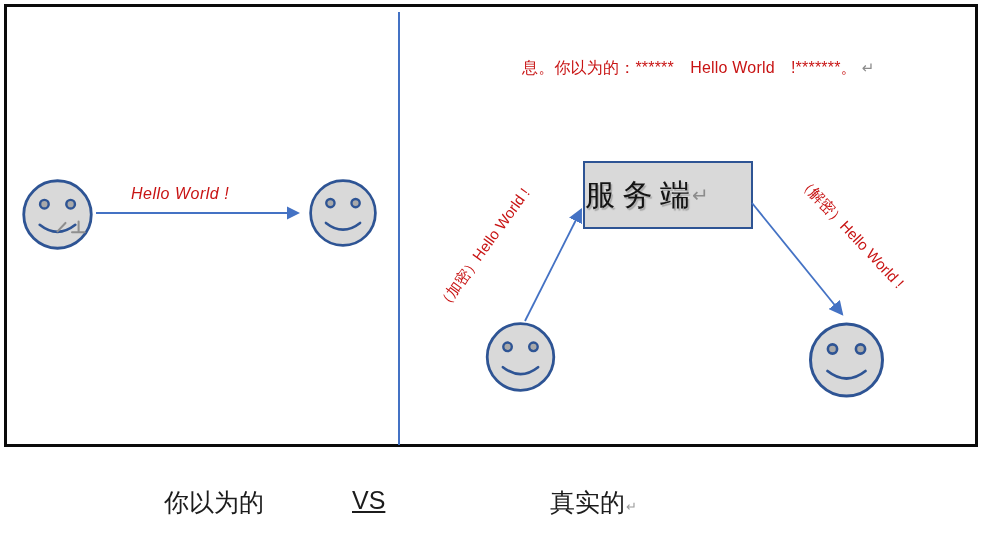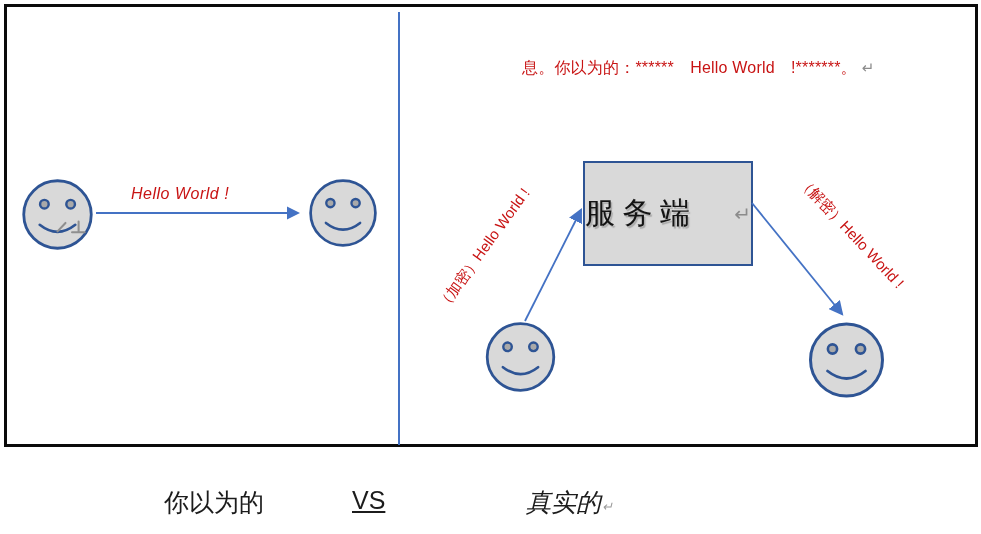--- a/index.html
+++ b/index.html
@@ -49,27 +49,27 @@
   #dialog .return-mark {
     color: #8C8C8C;
     font-size: 15px;
     padding-left: 5px;
     font-style: normal;
   }
 
   
   #server-box {
     left: 583px; top: 161px;
-    width: 170px; height: 105px;
+    width: 170px; height: 68px;
     box-sizing: border-box;
     background: #D9D9D9;
     border: 2.5px solid #2E5494;
     display: flex;
     align-items: center;
-    justify-content: space-between;
+    justify-content: flex-start;
   }
   #server-box .server-label {
     font-family: "Liberation Serif", serif;
     font-size: 30px;
     color: #141414;
     text-shadow: 1.5px 1.5px 1px rgba(110,110,110,0.45);
     white-space: pre;
   }
   #server-box .return-mark {
     color: #8C8C8C;
@@ -95,21 +95,21 @@
 
   
   .caption {
     top: 486px;
     font-size: 25px;
     color: #1C1C1C;
     white-space: nowrap;
   }
   #caption-assumed { left: 164px; }
   #caption-vs      { left: 352px; text-decoration: underline; }
-  #caption-real    { left: 526px; font-style: italic; }
+  #caption-real    { left: 550px; }
   #caption-real .return-mark {
     color: #9a9a9a;
     font-size: 13px;
     padding-left: 1px;
   }
 
   svg { display: block; }
 </style>
 </head>
 <body>

